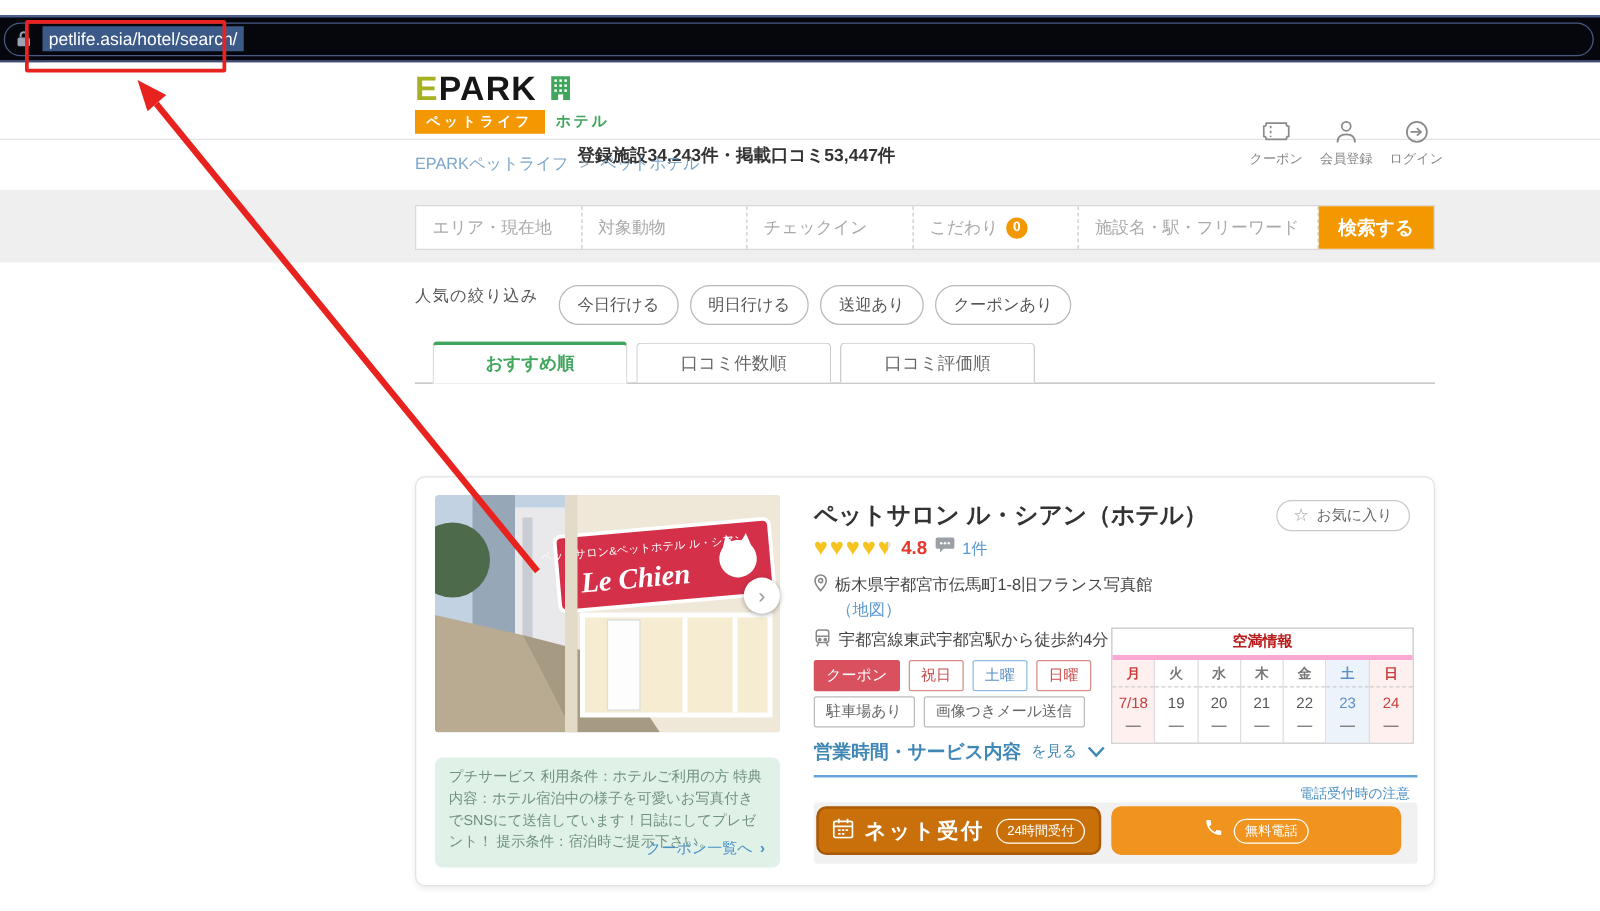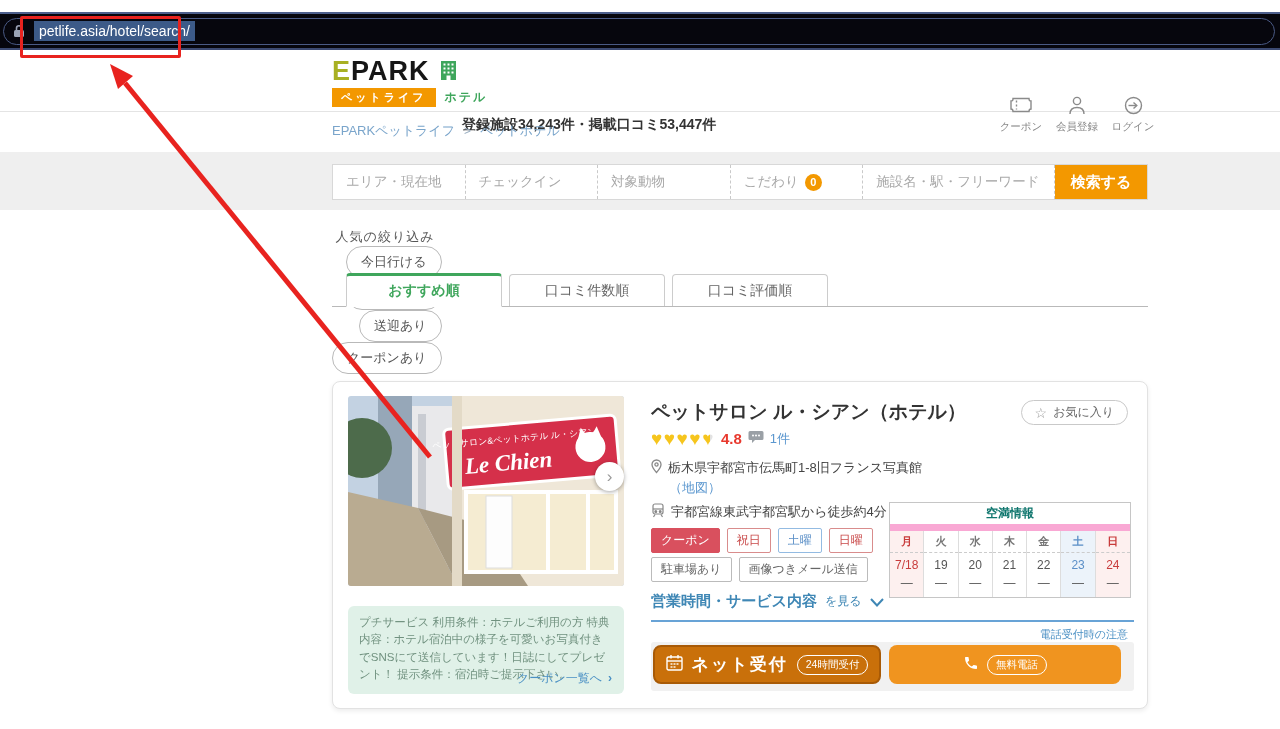--- a/index.html
+++ b/index.html
@@ -53,21 +53,21 @@
     background:#fff; border:1px solid #d8d8d8; }
   .field { flex:1; display:flex; align-items:center; padding-left:13px; color:#a9a9a9; font-size:13.5px;
     border-right:1px dashed #c9c9c9; cursor:pointer; white-space:nowrap; overflow:hidden; }
   .field.wide { flex:1.5; }
   .kodawari-badge { width:17px; height:17px; border-radius:50%; background:#f39800; color:#fff; font-size:11px;
     font-weight:bold; display:flex; align-items:center; justify-content:center; margin-left:6px; flex:none; }
   .search-submit { width:92px; background:#f39800; color:#fff; font-weight:bold; font-size:15px; border:none;
     cursor:pointer; font-family:inherit; }
 
   
-  .filters-row { position:absolute; left:332px; top:216px; display:flex; align-items:flex-end;flex-direction:column; }
+  .filters-row { position:absolute; left:332px; top:216px; display:flex; align-items:flex-start; }
   .filters-label { font-size:13px; color:#555; margin-right:16px; letter-spacing:1px; }
   .chip { border:1px solid #b9b9b9; border-radius:16px; padding:6px 14px; font-size:13px; color:#555;
     background:#fff; margin-right:9px; cursor:pointer; white-space:nowrap; }
 
   
   .tabs { position:absolute; left:332px; top:261px; width:816px; height:34px; display:flex; align-items:flex-end;
     border-bottom:1px solid #b9b9b9; padding-left:14px; }
   .tab { width:156px; height:32px; display:flex; align-items:center; justify-content:center; font-size:14px;
     background:#fff; border:1px solid #ccc; border-bottom:none; border-radius:4px 4px 0 0; color:#666;
     margin-right:7px; cursor:pointer; }
@@ -106,22 +106,22 @@
   .tags-row1 { position:absolute; left:318px; top:146px; display:flex; gap:7px; }
   .tags-row2 { position:absolute; left:318px; top:175px; display:flex; gap:7px; }
   .tag { font-size:12px; padding:3px 9px; border-radius:2px; border:1px solid; white-space:nowrap; background:#fff; }
   .tag-filled-red { background:#d9505e; border-color:#d9505e; color:#fff; }
   .tag-outline-red { border-color:#d98c8c; color:#c94b4b; }
   .tag-outline-blue { border-color:#93bbe2; color:#5b8fc7; }
   .tag-outline-gray { border-color:#bbb; color:#666; }
 
   
   .cal { position:absolute; left:556px; top:120px; width:242px; border:1px solid #c6c6c6; background:#fff; }
-  .cal-title { text-align:center; font-size:12px; font-weight:bold; color:#0f766e; padding:2px 0;
-    border-bottom:7px solid #f9a8d4; }
+  .cal-title { text-align:center; font-size:12px; font-weight:bold; color:#b91c1c; padding:2px 0;
+    border-bottom:4px solid #f9a8d4; }
   .cal-grid { display:grid; grid-template-columns:repeat(7,1fr); }
   .cal-col { border-right:1px solid #ddd; text-align:center; }
   .cal-col:last-child { border-right:none; }
   .cal-day { font-size:11px; font-weight:bold; color:#777; padding:3px 0; border-bottom:1px dashed #ccc; }
   .cal-date { font-size:12px; font-weight:normal; color:#555; padding:5px 0 2px; white-space:nowrap; }
   .cal-slot { font-size:12px; color:#555; padding:2px 0 7px; }
   .col-hol, .col-sun { background:#fdf0ef; }
   .col-hol .cal-day, .col-sun .cal-day, .col-hol .cal-date, .col-sun .cal-date { color:#c83c3c; }
   .col-sat { background:#ecf3fa; }
   .col-sat .cal-day, .col-sat .cal-date { color:#5b8fc7; }
@@ -232,22 +232,22 @@
 
   <div class="breadcrumb">
     <span class="crumb">EPARKペットライフ</span>
     <span class="crumb-sep">&gt;</span>
     <span class="crumb">ペットホテル</span>
   </div>
 
   <div class="search-band">
     <div class="search-bar">
       <div class="field">エリア・現在地</div>
+      <div class="field">対象動物</div>
       <div class="field">チェックイン</div>
-      <div class="field">対象動物</div>
       <div class="field">
         <span>こだわり</span>
         <span class="kodawari-badge">0</span>
       </div>
       <div class="field wide">施設名・駅・フリーワード</div>
       <button class="search-submit">検索する</button>
     </div>
   </div>
 
   <div class="filters-row">

